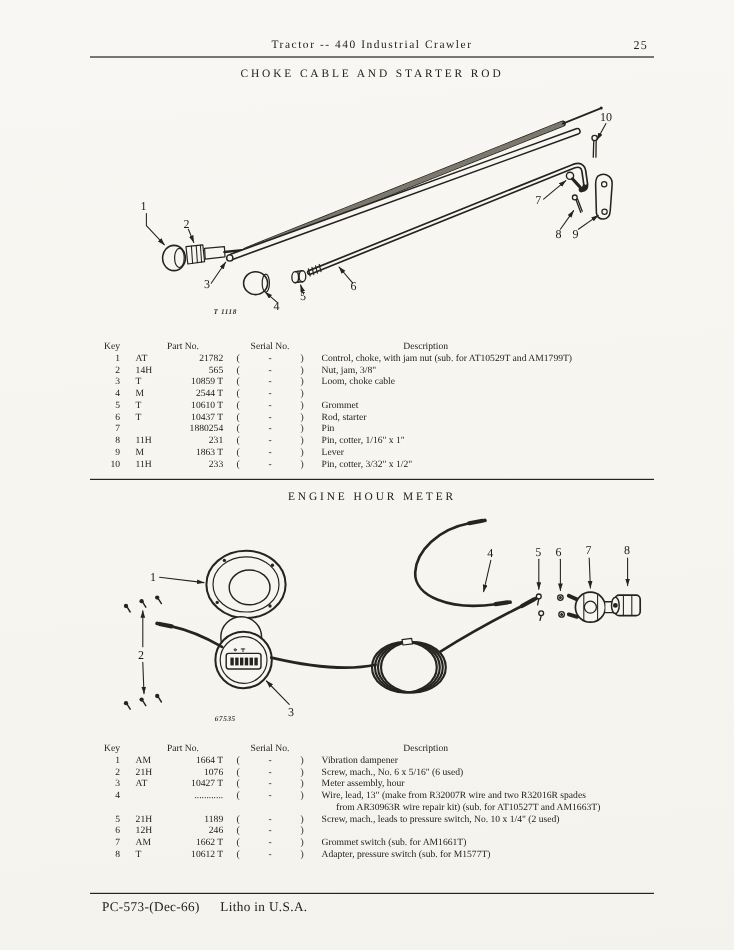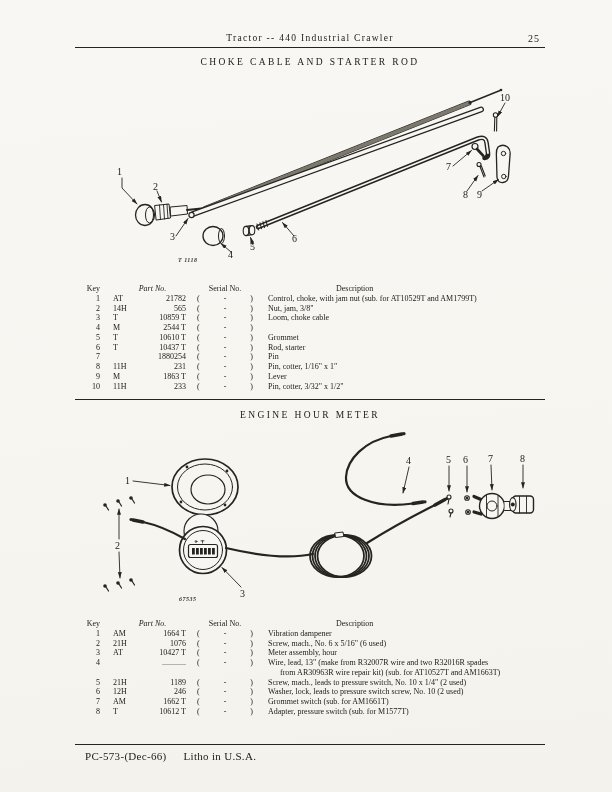--- a/index.html
+++ b/index.html
@@ -25,21 +25,21 @@
   #dgm1 { top:78px; }
   #dgm2 { top:425px; }
   .tbl { position:absolute; left:80px; width:466px; font-size:8px; line-height:9.75px; }
   .tbl1 { top:284px; }
   .tbl2 { top:619px; }
   .row { display:flex; align-items:flex-start; }
   .c-key { width:20px; flex:none; text-align:right; }
   .c-part { width:92px; flex:none; padding-left:13px; display:flex; }
   .c-prefix { width:26px; flex:none; }
   .c-num { flex:1; text-align:right; padding-right:6px; white-space:nowrap; }
-  .c-part-h { width:92px; flex:none; padding-left:13px; text-align:center;font-style:italic; }
+  .c-part-h { width:92px; flex:none; padding-left:13px; text-align:center; }
   .c-serial { width:66px; flex:none; display:flex; justify-content:space-between; padding:0 5px; }
   .c-serial-h { width:66px; flex:none; text-align:center; }
   .c-desc { flex:1; padding-left:10px; }
   .c-desc-h { flex:1; padding-left:78px; }
   .c-desc .cont { padding-left:12px; }
   .footer { position:absolute; top:750px; left:85px; font-size:11px; letter-spacing:0.3px; }
   .footer span { margin-right:14px; }
   svg text { font-family:"Liberation Serif", serif; fill:#1d1b17; stroke:none; }
   svg text.fig { font-size:6px; font-style:italic; font-weight:bold; letter-spacing:0.5px; fill:#3a382f; }
   svg text.co { font-size:10px; }
@@ -560,23 +560,20 @@
         <div class="c-key">6</div>
         <div class="c-part">
           <span class="c-prefix">12H</span>
           <span class="c-num">246</span>
         </div>
         <div class="c-serial">
           <span>(</span>
           <span>-</span>
           <span>)</span>
         </div>
-        <div class="c-desc">
-          <div>Washer, lock, leads to pressure switch screw, No. 10 (2 used)</div>
-        </div>
       </div>
 
       <div class="row">
         <div class="c-key">7</div>
         <div class="c-part">
           <span class="c-prefix">AM</span>
           <span class="c-num">1662 T</span>
         </div>
         <div class="c-serial">
           <span>(</span>

